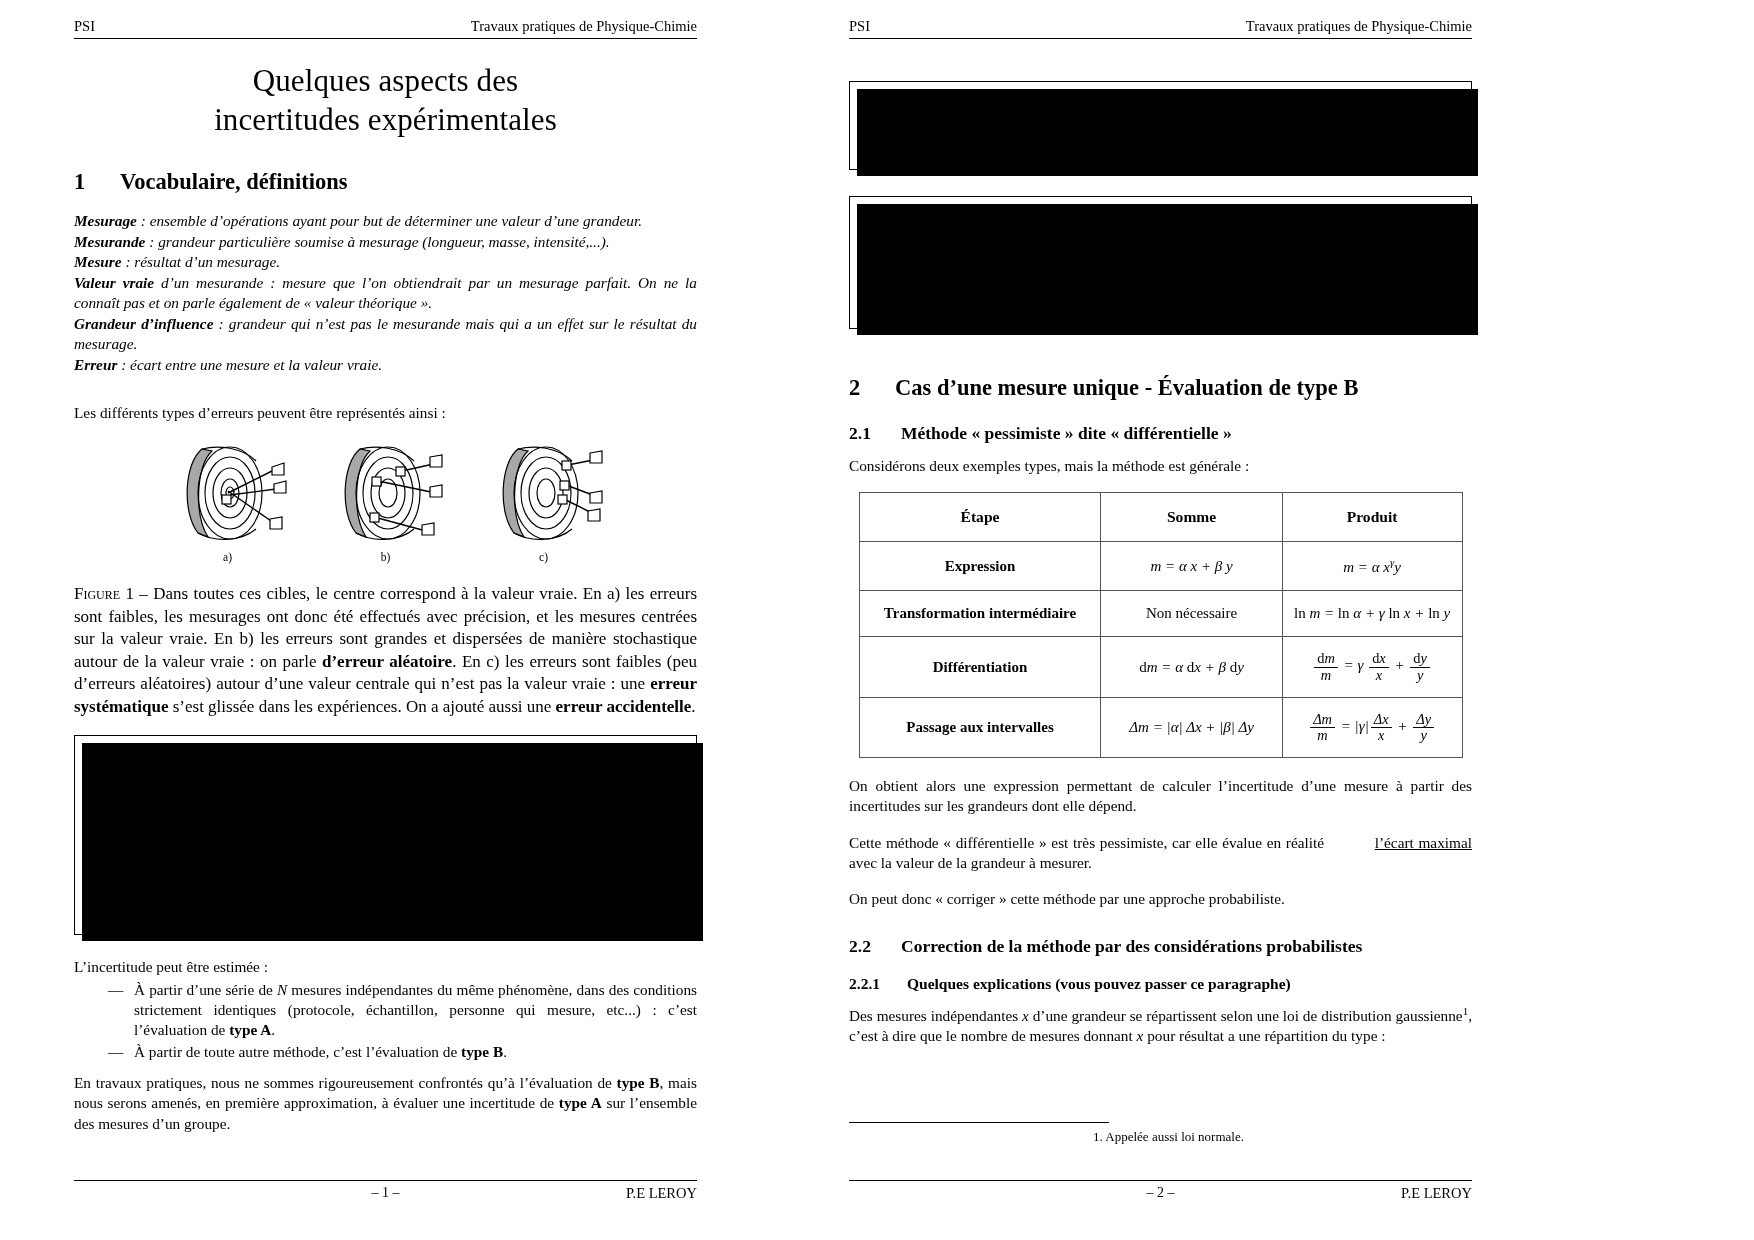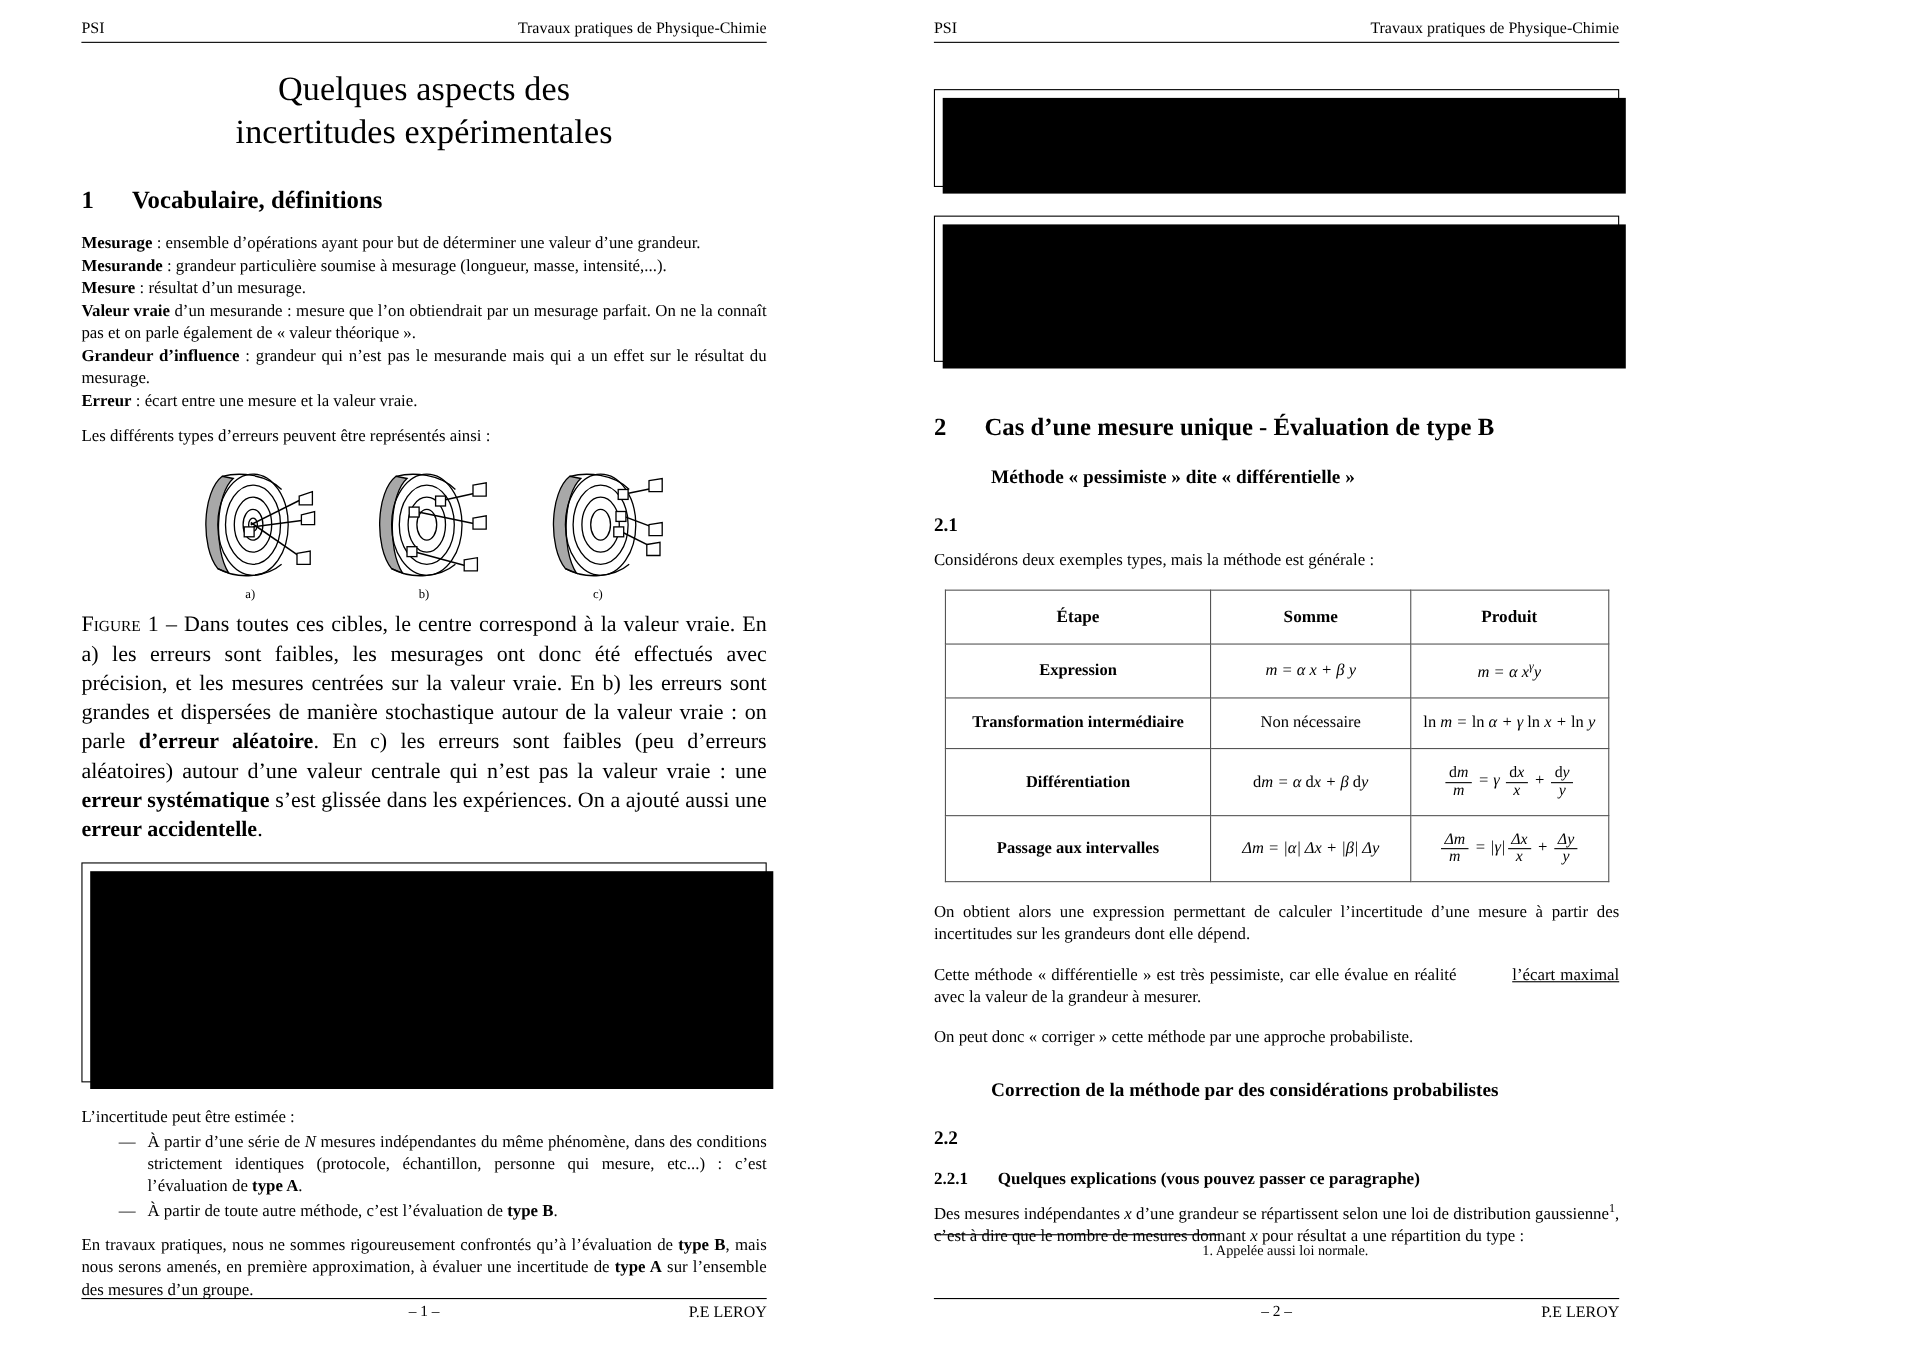--- a/index.html
+++ b/index.html
@@ -19,38 +19,38 @@
   .foot{display:flex;justify-content:space-between;font-size:14.5px;}
   .foot .mid{position:absolute;left:0;right:0;text-align:center;font-size:14px;pointer-events:none;}
   .footline{position:relative;}
 
   
   h1.doc-title{font-size:31px;font-weight:normal;text-align:center;line-height:1.26;
                margin:22px 0 30px 0;letter-spacing:.1px;}
   h2.sec{font-size:22.5px;font-weight:bold;margin:0 0 16px 0;display:flex;gap:24px;}
   h2.sec .num{min-width:22px;}
   h3.sub{font-size:17.5px;font-weight:bold;margin:22px 0 12px 0;display:flex;gap:16px;}
-  h3.sub .num{min-width:36px;margin-top:44px;}
+  h3.sub .num{min-width:36px;}
   h4.subsub{font-size:15.5px;font-weight:bold;margin:18px 0 11px 0;display:flex;gap:14px;}
   h4.subsub .num{min-width:44px;}
 
   p{font-size:15.3px;line-height:1.33;margin:0 0 11px 0;text-align:justify;}
   b{font-weight:bold;}
   .mth{font-style:italic;font-family:"Liberation Serif",serif;}
   .upr{font-style:normal;}
   .ul{text-decoration:underline;margin-left:46px;}
   .defs p{margin:0;line-height:1.345;}
 
   
   .figure{margin:14px 0 8px 0;}
   .targets{display:flex;justify-content:center;gap:26px;}
   .tgt{width:132px;text-align:center;}
   .tgt svg{display:block;margin:0 auto;}
   .tgt .lab{font-size:11.5px;margin-top:2px;}
-  .caption{font-size:20px;line-height:1.33;text-align:justify;margin-top:8px;}
+  .caption{font-size:17px;line-height:1.33;text-align:justify;margin-top:20px;}
   .caption .fg{font-variant:small-caps;}
 
   
   .shbox{position:relative;border:1.2px solid #000;background:#fff;
          padding:12px 14px 12px 14px;margin:16px 0 14px 0;}
   .shbox::after{content:"";position:absolute;left:7px;right:-7px;top:7px;bottom:-7px;
                 background:#000;z-index:-1;}
   .shbox{z-index:0;}
   .shbox p{font-size:15.1px;margin:0 0 6px 0;}
   .shbox p:last-child{margin-bottom:0;}
@@ -106,21 +106,21 @@
       <h1 class="doc-title">
         <span>Quelques aspects des</span><br>
         <span>incertitudes expérimentales</span>
       </h1>
 
       <h2 class="sec">
         <span class="num">1</span>
         <span>Vocabulaire, définitions</span>
       </h2>
 
-      <div class="defs" style="margin-bottom:11px;">
+      <div class="defs" style="margin-bottom:27px;font-style:italic;">
         <p><b>Mesurage</b><span> : ensemble d’opérations ayant pour but de déterminer une valeur d’une grandeur.</span></p>
         <p><b>Mesurande</b><span> : grandeur particulière soumise à mesurage (longueur, masse, intensité,...).</span></p>
         <p><b>Mesure</b><span> : résultat d’un mesurage.</span></p>
         <p><b>Valeur vraie</b><span> d’un mesurande : mesure que l’on obtiendrait par un mesurage parfait. On ne la connaît pas et on parle également de « valeur théorique ».</span></p>
         <p><b>Grandeur d’influence</b><span> : grandeur qui n’est pas le mesurande mais qui a un effet sur le résultat du mesurage.</span></p>
         <p><b>Erreur</b><span> : écart entre une mesure et la valeur vraie.</span></p>
       </div>
 
       <p>Les différents types d’erreurs peuvent être représentés ainsi :</p>
 

